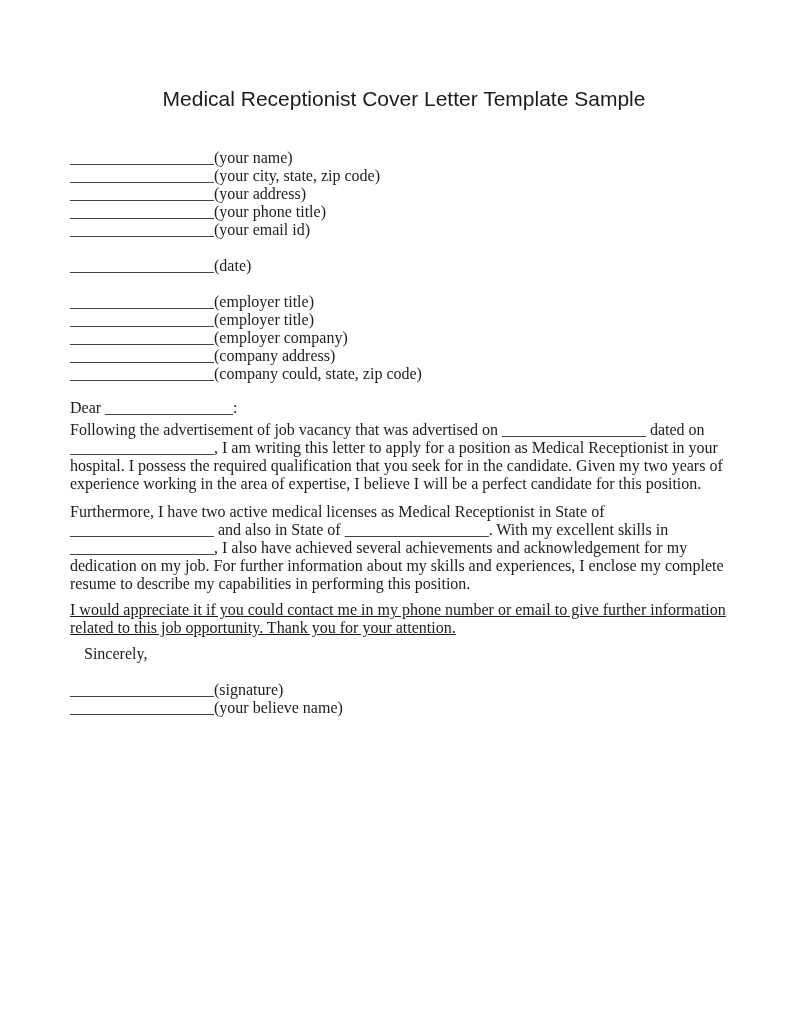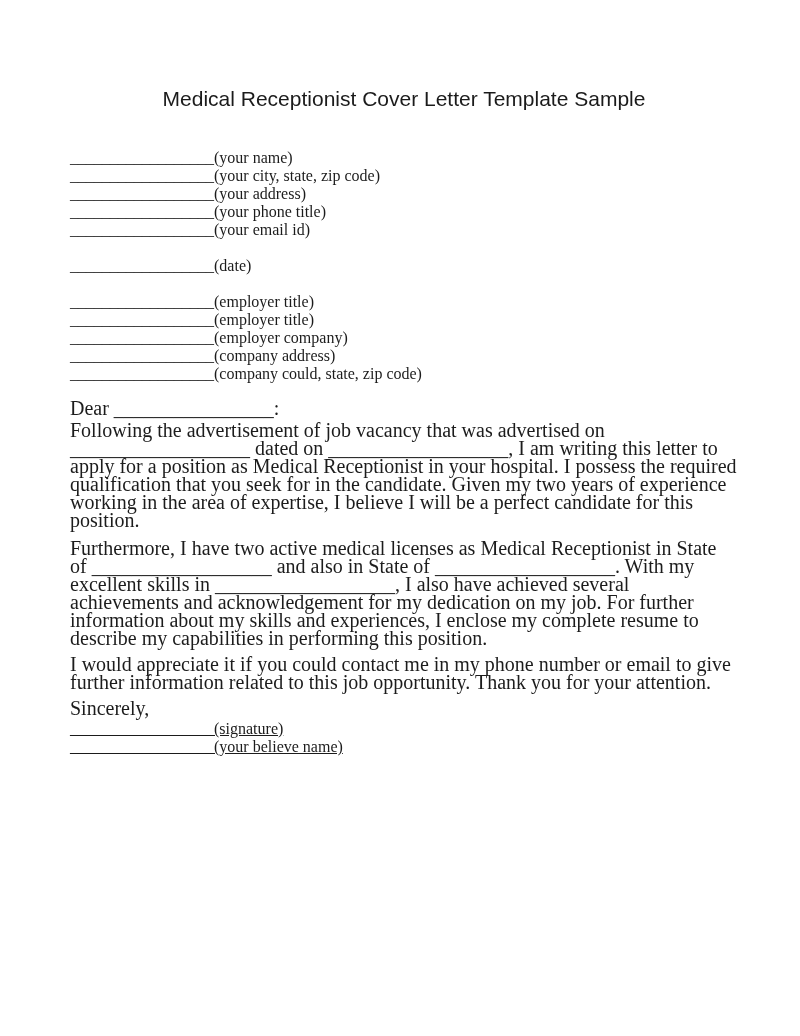--- a/index.html
+++ b/index.html
@@ -29,30 +29,30 @@
   .field-block { margin: 0; }
   .sender-block   { margin-top: 37px; }
   .date-line      { margin-top: 18px; }
   .employer-block { margin-top: 18px; }
   .fline {
     font-size: 16px;
     line-height: 18px;
     white-space: nowrap;
   }
   .body-text {
-    font-size: 20px;
+    font-size: 16px;
     line-height: 18px;
     margin: 0;
   }
   .salutation      { margin-top: 16px; }
   .para-1          { margin-top: 4px; }
   .para-2          { margin-top: 10px; }
-  .para-3          { margin-top: 8px; }
-  .closing-line    { margin-top: 8px; }
-  .signature-block { margin-top: 3px; text-decoration: underline; }
+  .para-3          { margin-top: 8px; text-decoration: underline; }
+  .closing-line    { margin-top: 8px; margin-left: 14px; }
+  .signature-block { margin-top: 18px; }
   .blank { white-space: pre; }
 </style>
 </head>
 <body>
 
 <div class="page">
   <div class="content">
 
     <h1 class="doc-title">Medical Receptionist Cover Letter Template Sample</h1>
 

